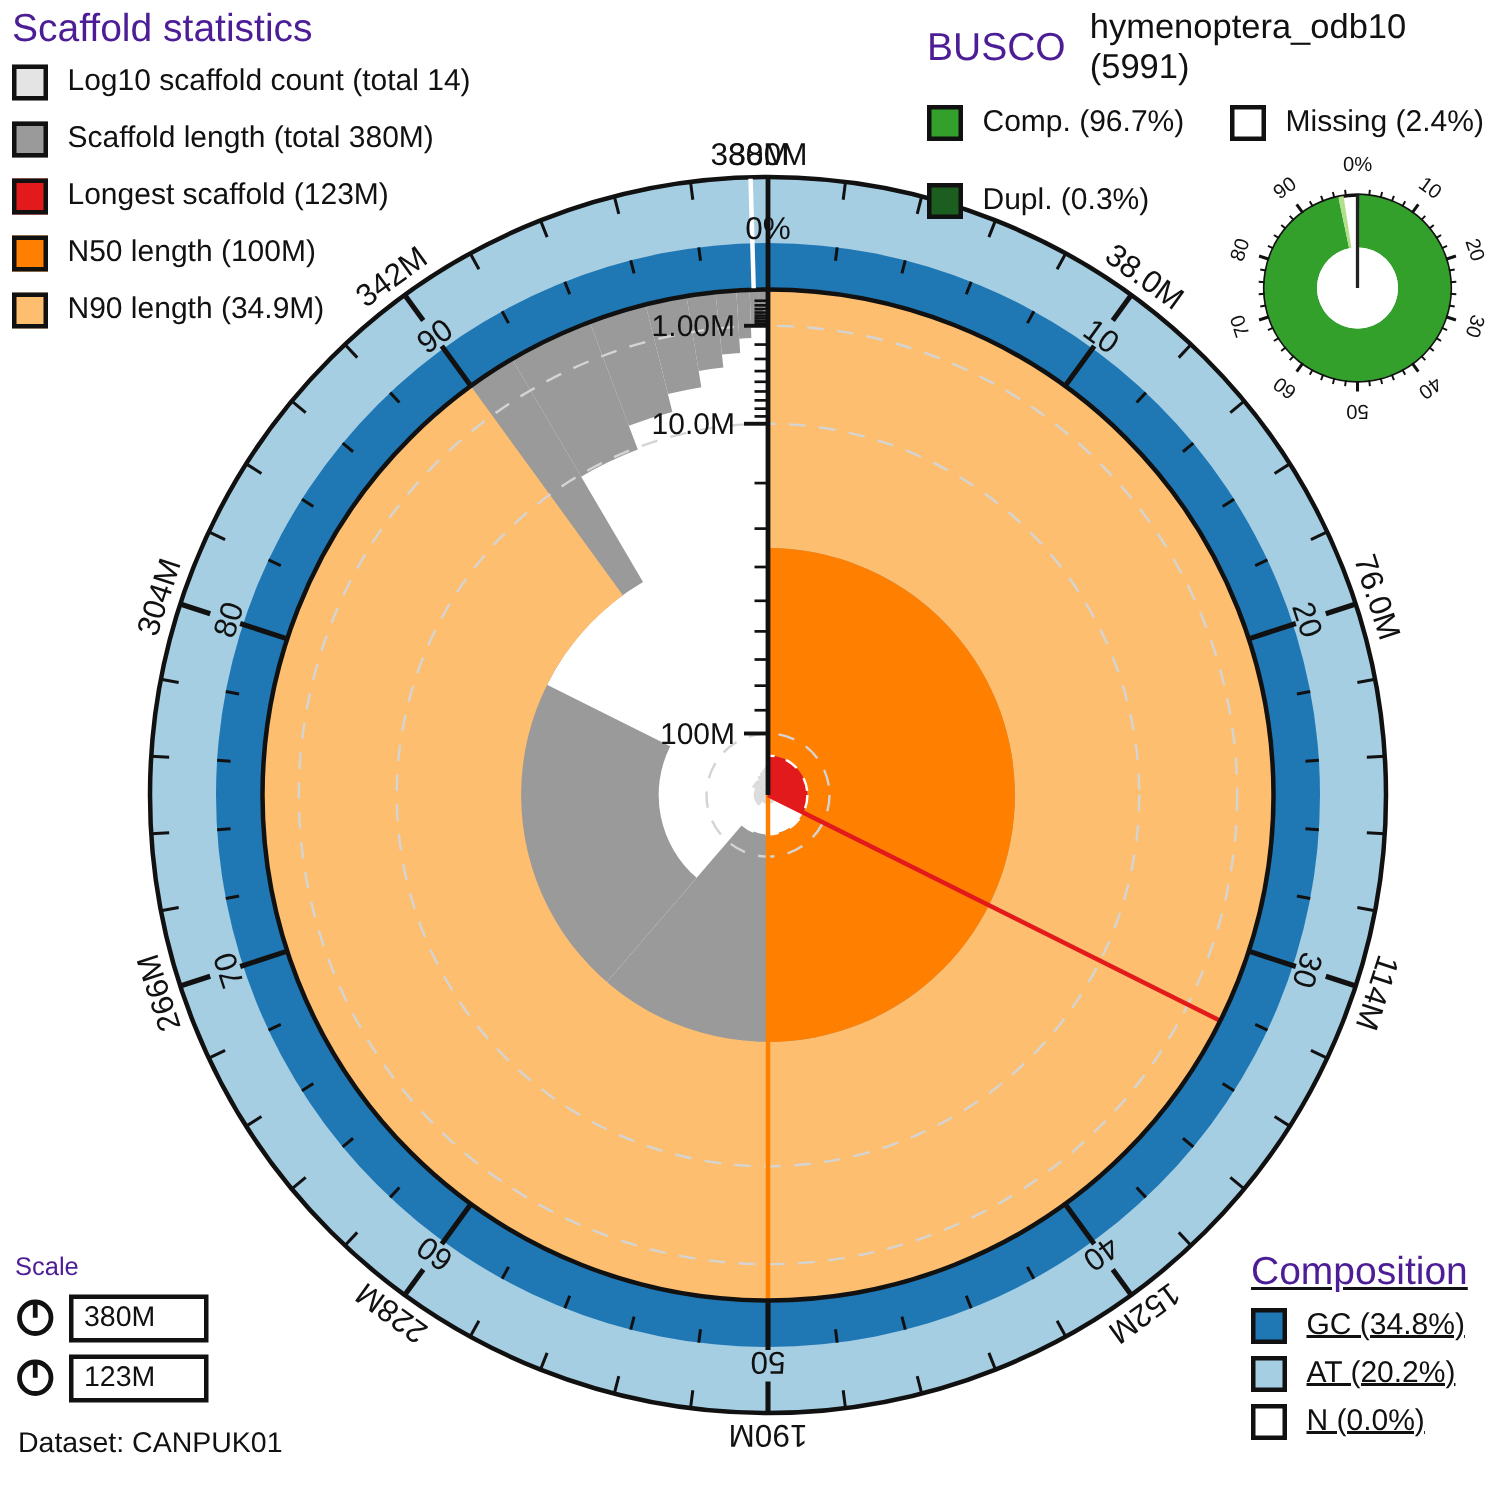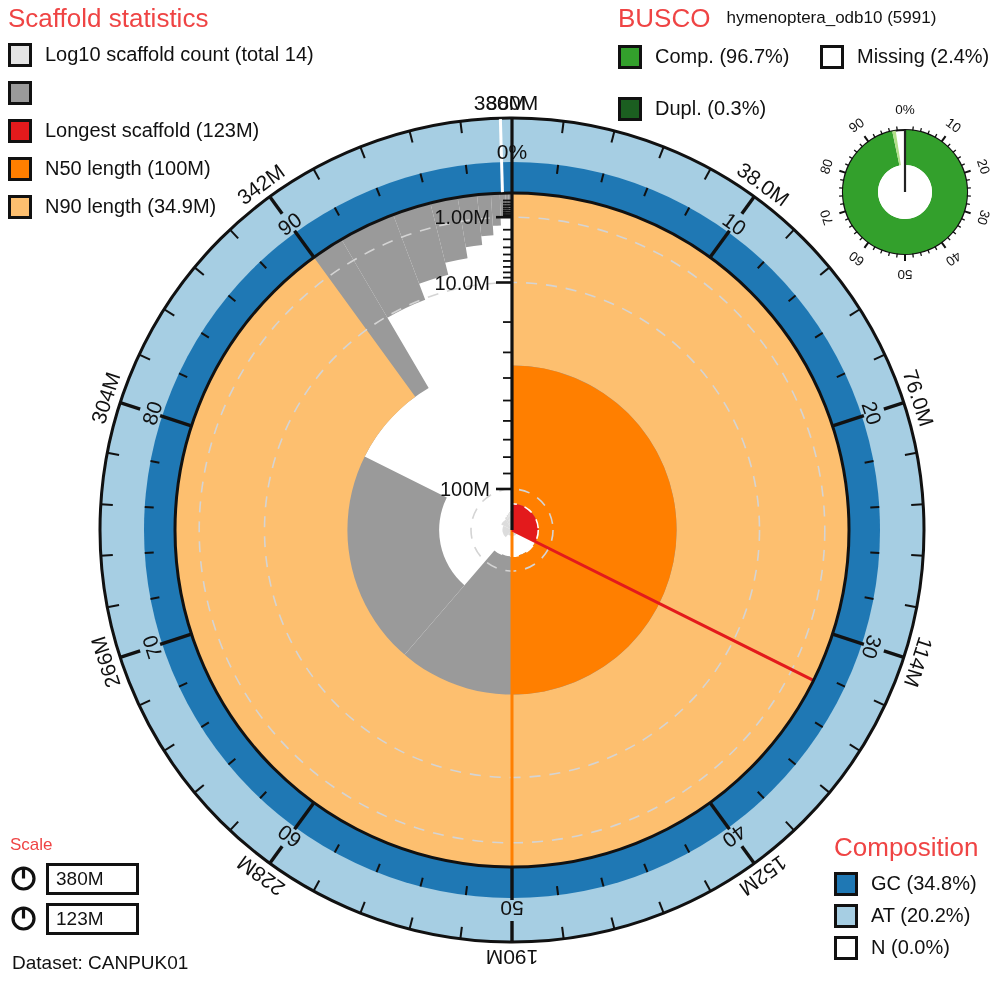--- a/index.html
+++ b/index.html
@@ -1,34 +1,34 @@
 <!DOCTYPE html>
 <html><head>
 <meta charset="utf-8">
 <style>
   html,body{margin:0;padding:0;background:#fff;}
   body{font-family:"Liberation Sans","DejaVu Sans",sans-serif;color:#111;}
   #stage{position:relative;width:1000px;height:998px;background:#fff;overflow:hidden;}
   #snail-svg{position:absolute;left:0;top:0;}
   .panel{position:absolute;}
-  .panel-title{font-size:26px;line-height:1.1;color:#ef4444;}
+  .panel-title{font-size:26px;line-height:1.1;color:#4c1d95;}
   .legend-rows{display:flex;flex-direction:column;}
   .legend-row{display:flex;align-items:flex-start;gap:13px;}
   .swatch{width:24px;height:24px;border:3px solid #111;box-sizing:border-box;flex:0 0 auto;}
   .legend-label{font-size:20px;white-space:nowrap;}
   #scaffold-legend{left:8px;top:4px;}
   #scaffold-legend .legend-rows{margin-top:10px;gap:14px;}
   #busco-legend{left:618px;top:4px;}
   #busco-header{display:flex;align-items:center;gap:16px;}
-  #busco-subtitle{font-size:17px;}
+  #busco-subtitle{font-size:23px;}
   #busco-grid{margin-top:12px;display:grid;grid-template-rows:repeat(2,auto);grid-auto-flow:column;grid-template-columns:202px auto;row-gap:28px;}
   #scale-panel{left:10px;top:836px;}
   .scale-row{display:flex;align-items:center;gap:9px;margin-top:8px;}
   .scale-box{width:80px;height:26px;border:3px solid #111;display:flex;align-items:center;padding-left:7px;font-size:19px;background:#fff;}
-  #composition-legend{left:834px;top:833px;}
+  #composition-legend{left:834px;top:833px;text-decoration:underline;}
   #composition-legend .legend-rows{margin-top:10px;gap:8px;}
   #dataset-label{position:absolute;left:12px;top:952px;font-size:19px;}
 </style>
 </head>
 <body>
 
 <div id="stage">
 
   <div id="snail-svg"><svg width="1000" height="998" viewBox="0 0 1000 998" xmlns="http://www.w3.org/2000/svg" font-family="Liberation Sans, DejaVu Sans, sans-serif">
         <circle cx="512" cy="530" r="412" fill="#a6cee3" stroke="#111" stroke-width="3"></circle>
@@ -291,20 +291,21 @@
 
   <div class="panel" id="scaffold-legend">
     <div class="panel-title">Scaffold statistics</div>
     <div class="legend-rows">
         <div class="legend-row">
           <span class="swatch" style="background: rgb(228, 228, 228);"></span>
           <span class="legend-label">Log10 scaffold count (total 14)</span>
         </div>
         <div class="legend-row">
           <span class="swatch" style="background: rgb(154, 154, 154);"></span>
+          <span class="legend-label">Scaffold length (total 380M)</span>
         </div>
         <div class="legend-row">
           <span class="swatch" style="background: rgb(227, 26, 28);"></span>
           <span class="legend-label">Longest scaffold (123M)</span>
         </div>
         <div class="legend-row">
           <span class="swatch" style="background: rgb(255, 127, 0);"></span>
           <span class="legend-label">N50 length (100M)</span>
         </div>
         <div class="legend-row">

